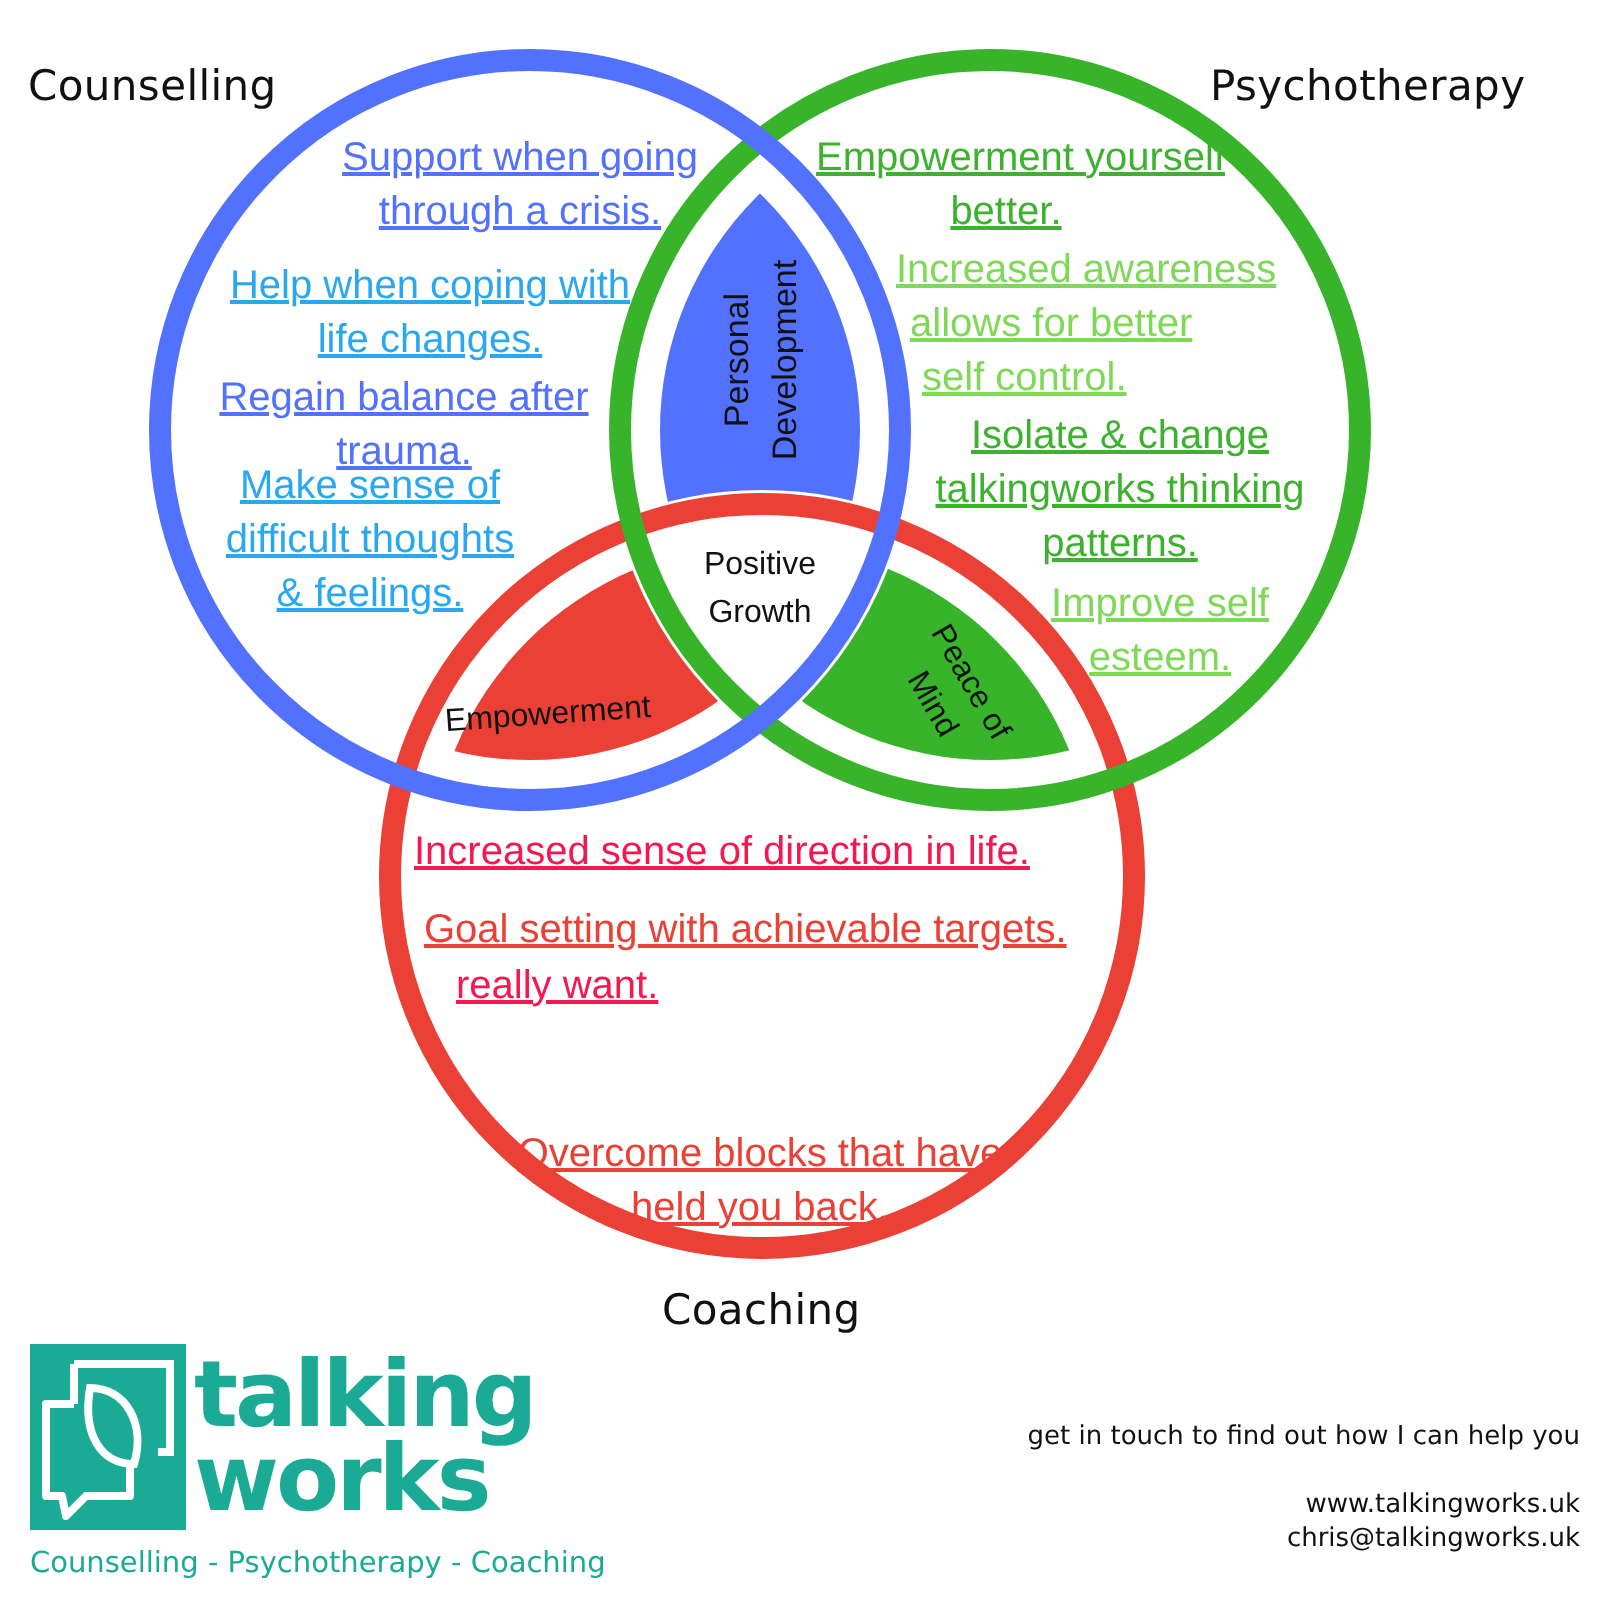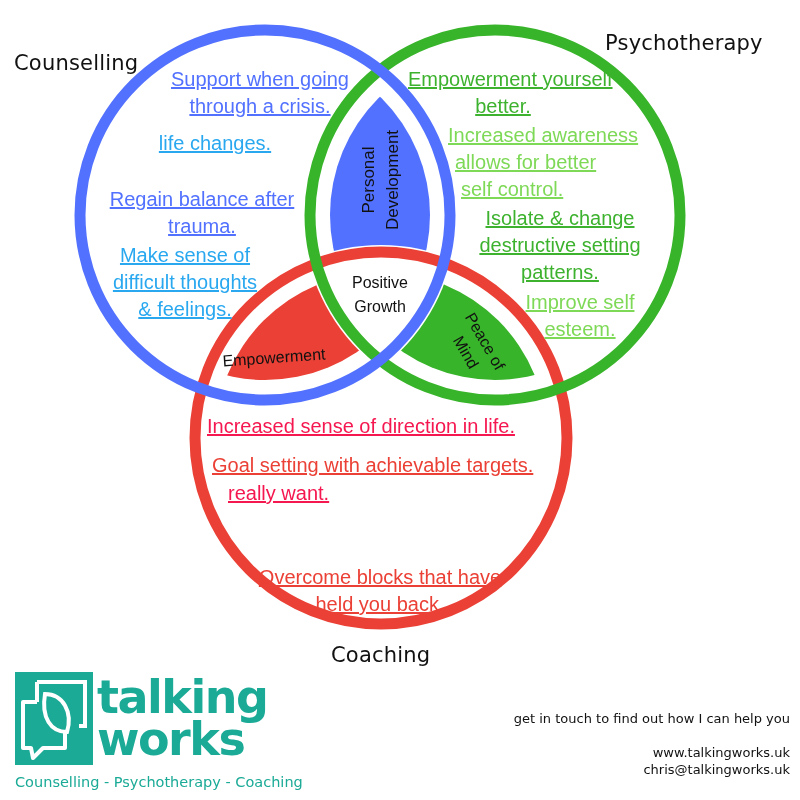--- a/index.html
+++ b/index.html
@@ -65,53 +65,54 @@
     <g clip-path="url(#cGreenIn)">
       <circle cx="381" cy="438" r="166" fill="#38b42a"></circle>
     </g>
   </g>
 
   <circle cx="381" cy="438" r="186" fill="none" stroke="#eb4035" stroke-width="11"></circle>
   <circle cx="495" cy="215" r="185" fill="none" stroke="#38b42a" stroke-width="11"></circle>
   <circle cx="265" cy="215" r="185" fill="none" stroke="#5271ff" stroke-width="11"></circle>
 </svg>
 
-<div class="abs title" style="left:14px; top:31px;margin-top:20px;">Counselling</div>
+<div class="abs title" style="left:14px; top:31px;">Counselling</div>
 <div class="abs title" style="left:605px; top:31px;">Psychotherapy</div>
 <div class="abs title" style="left:331px; top:643px;">Coaching</div>
 
 <div class="abs txt" style="left:160px; top:66px; width:200px; color:#5271ff;">
   <div>Support when going</div>
   <div>through a crisis.</div>
 </div>
 <div class="abs txt" style="left:110px; top:130px; width:210px; color:#29a8f0;">
+  <div>Help when coping with</div>
   <div>life changes.</div>
 </div>
 <div class="abs txt" style="left:102px; top:186px; width:200px; color:#5271ff;">
   <div>Regain balance after</div>
   <div>trauma.</div>
 </div>
-<div class="abs txt" style="left:105px; top:242px; width:160px; color:#29a8f0;">
+<div class="abs txt" style="left:105px; top:230px; width:160px; color:#29a8f0;">
   <div>Make sense of</div>
   <div>difficult thoughts</div>
   <div>&amp; feelings.</div>
 </div>
 
 <div class="abs txt" style="left:408px; top:66px; width:200px; color:#3db22e;">
   <div>Empowerment yourself</div>
   <div style="padding-right:10px;">better.</div>
 </div>
 <div class="abs txt" style="left:448px; top:122px; width:200px; color:#7ed957; text-align:left;">
   <div>Increased awareness</div>
   <div style="padding-left:7px;">allows for better</div>
   <div style="padding-left:13px;">self control.</div>
 </div>
 <div class="abs txt" style="left:465px; top:205px; width:190px; color:#3db22e;">
   <div>Isolate &amp; change</div>
-  <div>destructive setting</div>
+  <div>talkingworks thinking</div>
   <div>patterns.</div>
 </div>
 <div class="abs txt" style="left:510px; top:289px; width:140px; color:#7ed957;">
   <div>Improve self</div>
   <div>esteem.</div>
 </div>
 
 <div class="abs txt" style="left:207px; top:413px; width:320px; color:#f5174f; text-align:left;">
   <div>Increased sense of direction in life.</div>
 </div>

